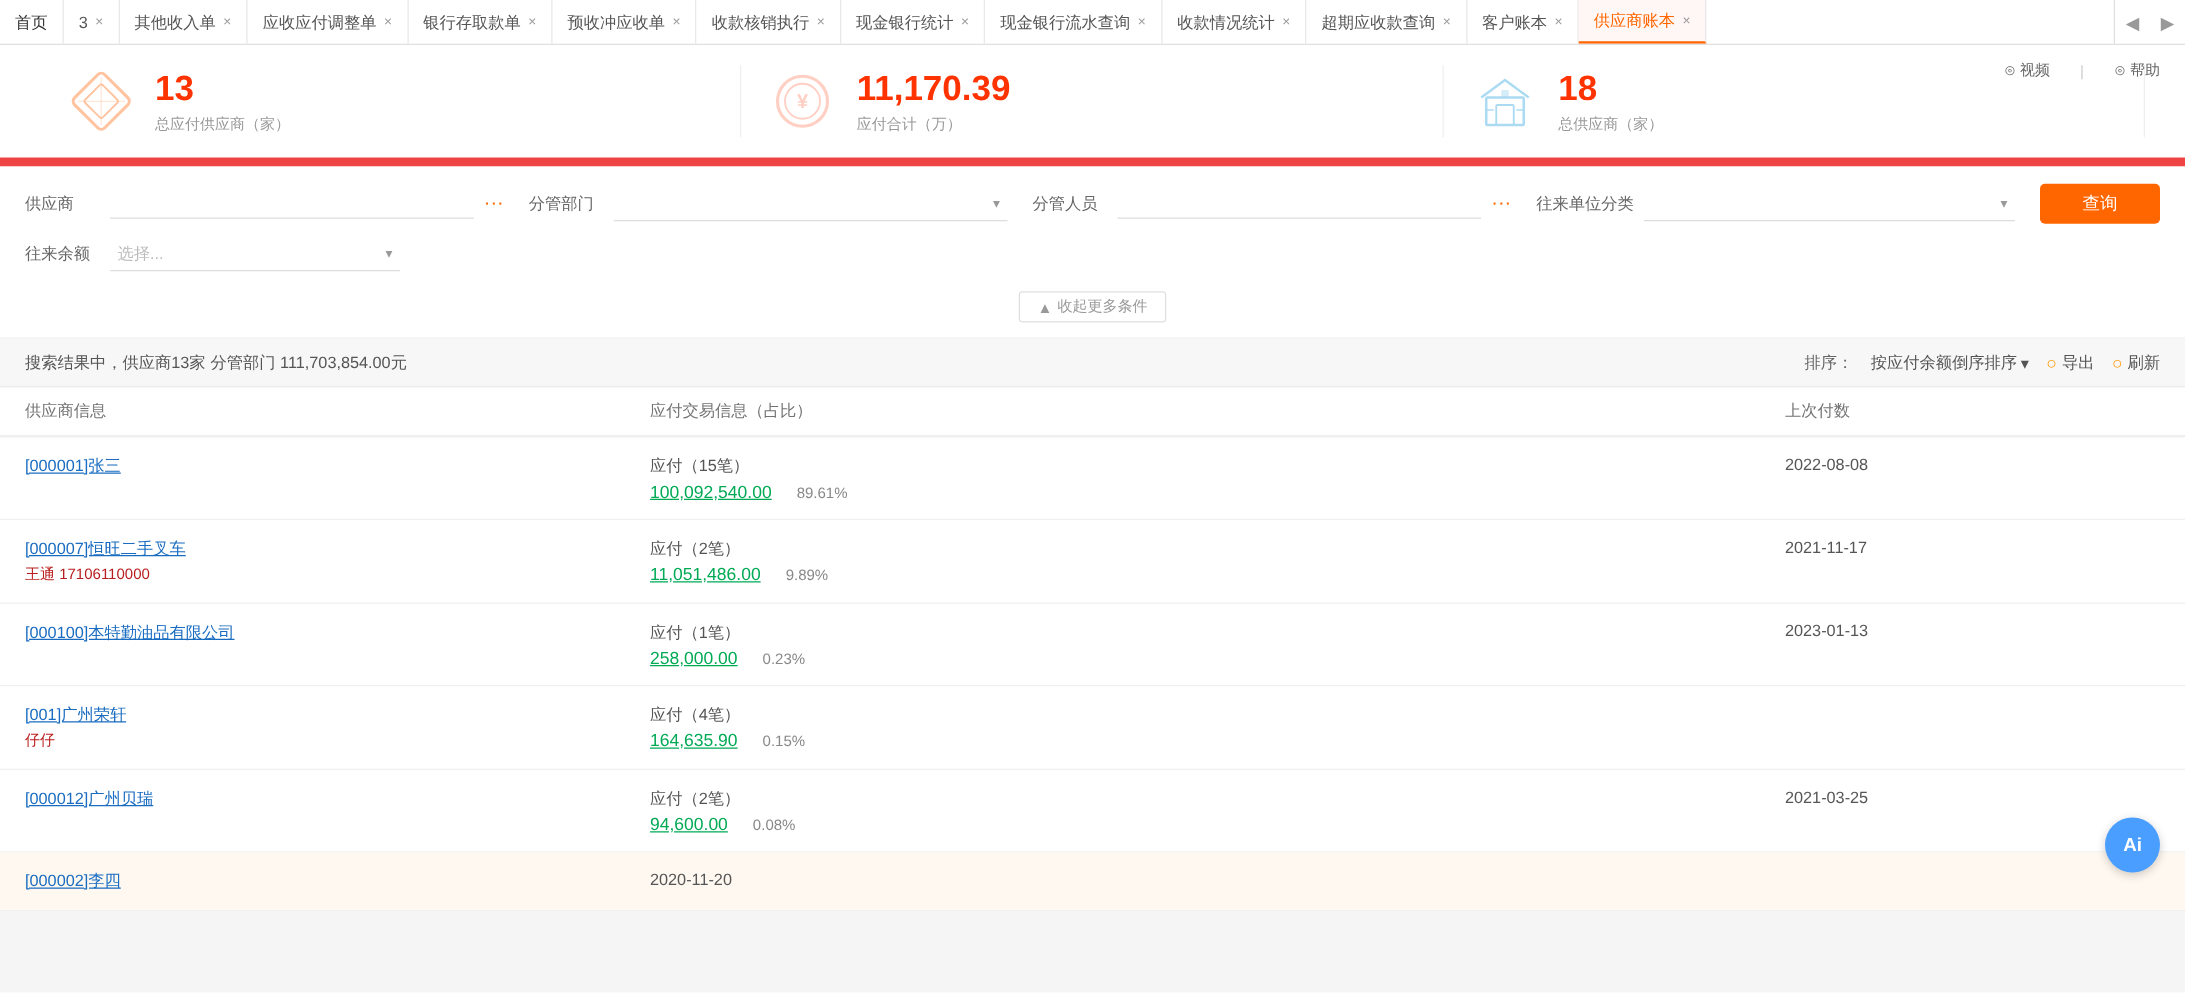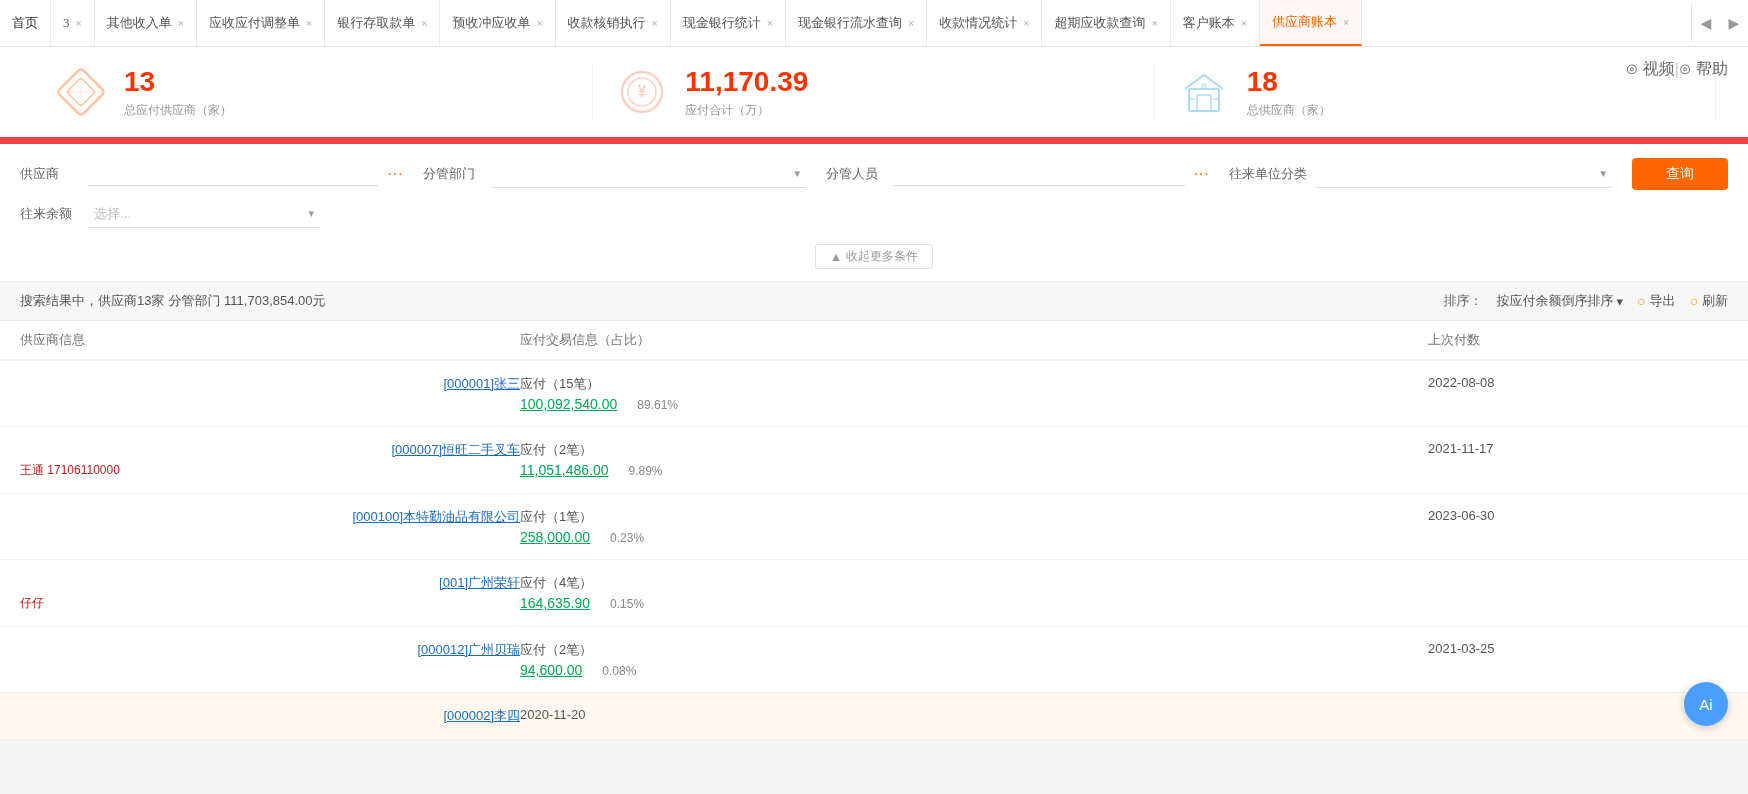--- a/index.html
+++ b/index.html
@@ -4,23 +4,22 @@
   <style>
     * { box-sizing: border-box; margin: 0; padding: 0; }
     body { font-family: 'Microsoft YaHei', Arial, sans-serif; font-size: 13px; background: #f5f5f5; color: #333; }
 
     
     .top-nav {
       display: flex;
       align-items: center;
       background: #fff;
       border-bottom: 1px solid #e0e0e0;
-      height: 47px;
+      height: 36px;
       overflow: hidden;
-      font-family: Liberation Serif, serif;
     }
     .nav-tab {
       display: flex;
       align-items: center;
       padding: 0 12px;
       height: 100%;
       white-space: nowrap;
       cursor: pointer;
       border-right: 1px solid #e8e8e8;
       font-size: 13px;
@@ -84,22 +83,22 @@
     .stat-icon.pink { color: #ffaaaa; }
     .stat-icon.blue { color: #88ccee; }
     .stat-text { display: flex; flex-direction: column; }
     .stat-number { font-size: 28px; font-weight: bold; color: #ff3300; line-height: 1.2; }
     .stat-label { font-size: 12px; color: #999; margin-top: 4px; }
     .top-right-links {
       position: absolute;
       right: 20px;
       top: 12px;
       display: flex;
-      gap: 0;
-      font-size: 16px;
+      gap: 24px;
+      font-size: 12px;
       color: #666;
       align-items: center;
     }
     .top-right-links span { cursor: pointer; }
 
     
     .filter-area {
       background: #fff;
       padding: 14px 20px 10px;
       border-bottom: 1px solid #efefef;
@@ -228,21 +227,20 @@
       border-bottom: 1px solid #f0f0f0;
       align-items: start;
       cursor: pointer;
     }
     .table-row.highlighted { background: #fff8f0; }
     .supplier-name {
       color: #1a6cc0;
       text-decoration: underline;
       cursor: pointer;
       font-size: 13px;
-      text-align: right;
     }
     .supplier-sub { color: #b91c1c; font-size: 12px; margin-top: 3px; }
     .payable-label { color: #555; font-size: 13px; }
     .payable-amount { color: #00aa55; font-size: 14px; font-weight: 500; text-decoration: underline; cursor: pointer; margin-top: 3px; }
     .payable-percent { color: #888; font-size: 12px; margin-left: 12px; }
     .payable-info { display: flex; align-items: baseline; gap: 8px; }
     .last-payment { color: #555; font-size: 13px; }
   </style>
 </head>
 <body>
@@ -469,21 +467,21 @@
         <span>[000100]本特勤油品有限公司</span>
       </div>
     </div>
     <div>
       <div class="payable-label">应付（1笔）</div>
       <div class="payable-info">
         <span class="payable-amount">258,000.00</span>
         <span class="payable-percent">0.23%</span>
       </div>
     </div>
-    <div class="last-payment">2023-06-30</div>
+    <div class="last-payment">2023-01-13</div>
   </div>
 
   <div class="table-row" id="row4">
     <div>
       <div class="supplier-name">
         <span>[001]广州荣轩</span>
       </div>
       <div class="supplier-sub">仔仔</div>
     </div>
     <div>
@@ -515,15 +513,15 @@
   <div class="table-row highlighted" id="row6">
     <div>
       <div class="supplier-name">
         <span>[000002]李四</span>
       </div>
     </div>
     <div class="last-payment">2020-11-20</div>
   </div>
 </div>
 
-<div style="position:fixed; right:20px; bottom:68px; background:#4a9eff; color:#fff; border-radius:50%; width:44px; height:44px; display:flex; align-items:center; justify-content:center; font-weight:normal; font-size:15px; box-shadow: 0 2px 8px rgba(0,0,0,0.2); cursor:pointer; z-index:100;">
+<div style="position:fixed; right:20px; bottom:96px; background:#4a9eff; color:#fff; border-radius:50%; width:44px; height:44px; display:flex; align-items:center; justify-content:center; font-weight:bold; font-size:15px; box-shadow: 0 2px 8px rgba(0,0,0,0.2); cursor:pointer; z-index:100;">
   <span>Ai</span>
 </div>
 
 </body></html>

